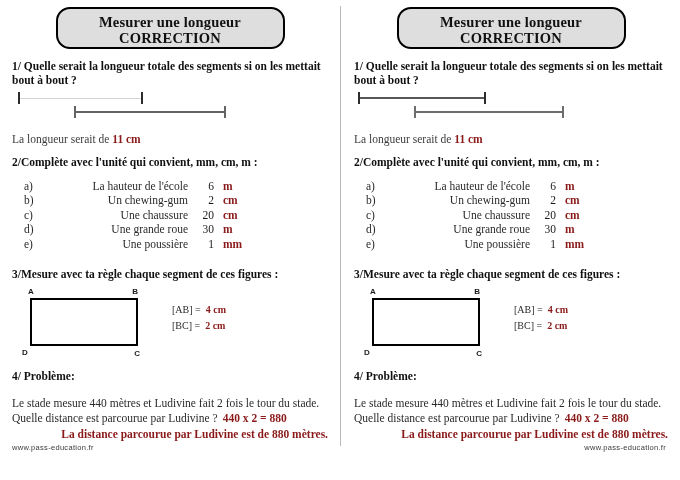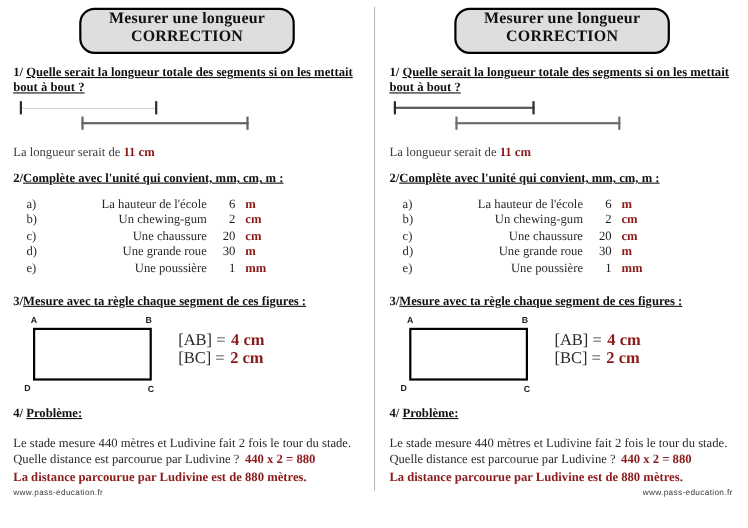--- a/index.html
+++ b/index.html
@@ -36,29 +36,29 @@
     height: 480px;
     box-sizing: border-box;
     padding: 0 12px;
   }
   .col-left  { left: 0; }
   .col-right { left: 340px; padding-left: 14px; }
 
   
   .title-box {
     margin: 7px auto 0 auto;
-    width: 196px;
+    width: 229px;
     height: 42px;
     background: #dedede;
     border: 2px solid #000000;
     border-radius: 14px;
     display: flex;
     flex-direction: column;
     align-items: center;
-    justify-content: flex-start;
+    justify-content: flex-end;
     box-sizing: border-box;
   }
   .title-line1 {
     font-size: 14.5px;
     font-weight: bold;
     line-height: 16px;
     letter-spacing: .2px;
   }
   .title-line2 {
     font-size: 14.5px;
@@ -68,21 +68,21 @@
   }
 
   
   .q-head {
     font-size: 11.5px;
     font-weight: bold;
     line-height: 13.5px;
     margin-top: 11px;
   }
   .q-num { text-decoration: none; }
-  .q-text { text-decoration: underline; }
+  .q-text { }
 
   
   .segments {
     position: relative;
     height: 34px;
     margin-top: 8px;
   }
   .seg {
     position: absolute;
     height: 2px;
@@ -175,23 +175,23 @@
     font-weight: bold;
     color: #1a1a1a;
   }
   .vx-a { left: -2px;  top: -11px; }
   .vx-b { right: 0px;  top: -11px; }
   .vx-c { right: -2px; bottom: -12px; }
   .vx-d { left: -8px;  bottom: -11px; }
 
   .measures {
     position: absolute;
-    left: 150px;
+    left: 160px;
     top: 14px;
-    font-size: 15px;
+    font-size: 10px;
     line-height: 16px;
   }
   .measures .row { white-space: nowrap; color: #2a2a2a; }
   .measures .mval { color: #8b1a1a; font-weight: bold; margin-left: 5px; }
 
   
   .problem-body {
     margin-top: 13px;
     font-size: 11.5px;
     line-height: 15px;
@@ -200,20 +200,21 @@
   .problem-body .calc {
     color: #8b1a1a;
     font-weight: bold;
     margin-left: 5px;
   }
   .problem-body .final {
     display: block;
     color: #8b1a1a;
     font-weight: bold;
     margin-top: 1px;
+    text-align: right;
   }
 
   
   .footer {
     position: absolute;
     bottom: 28px;
     font-family: "Liberation Sans", sans-serif;
     font-size: 7.5px;
     color: #3a3a3a;
     letter-spacing: .3px;

